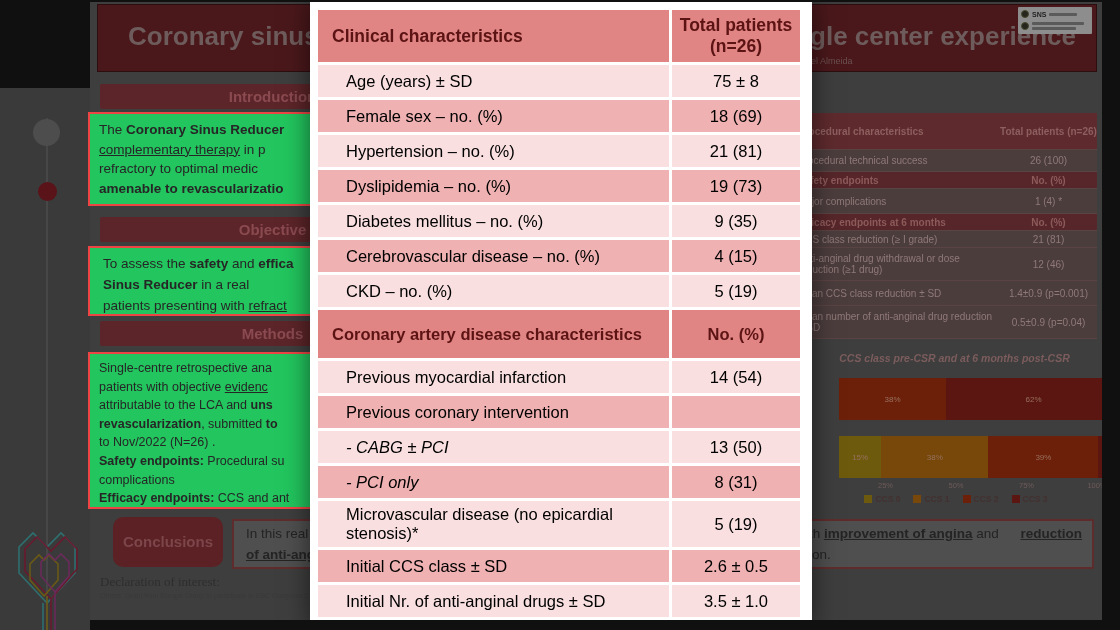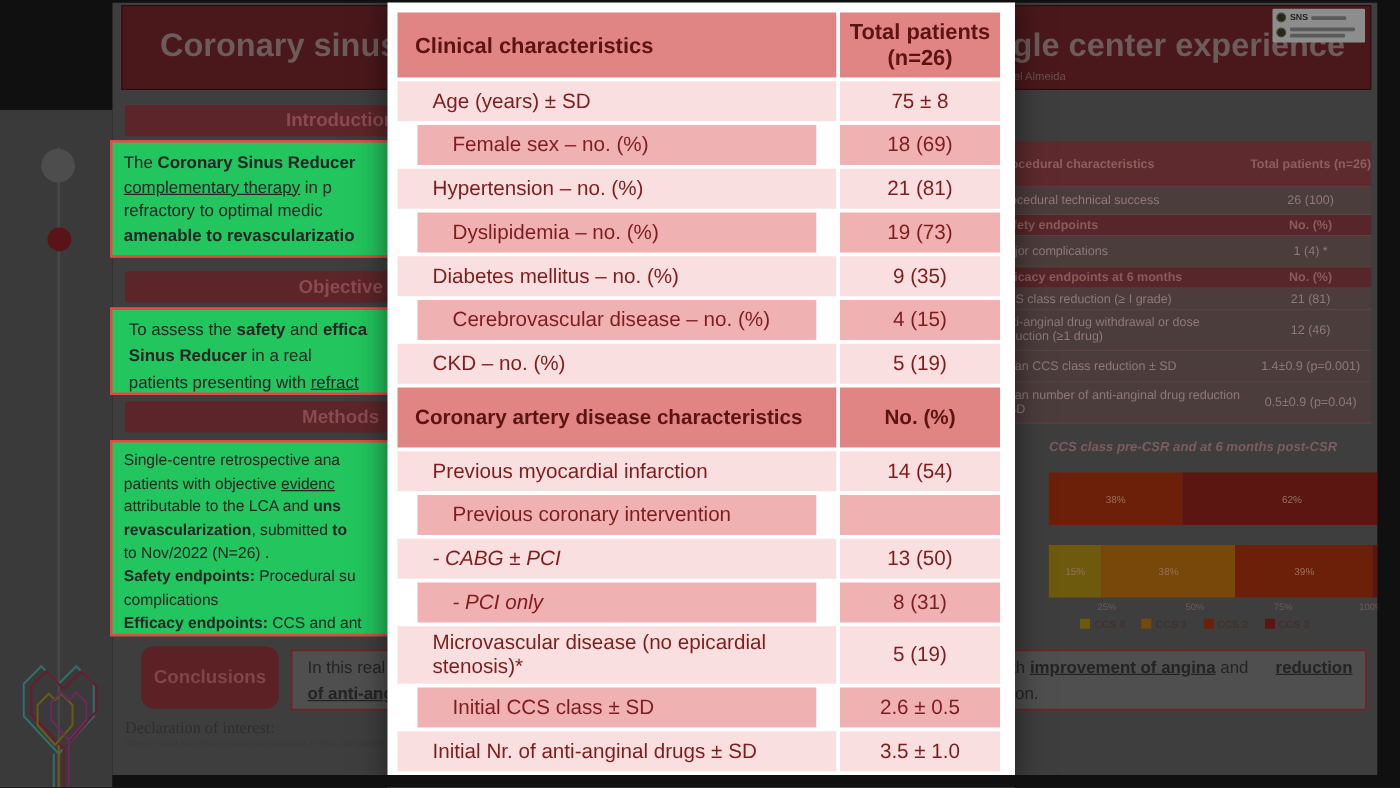--- a/index.html
+++ b/index.html
@@ -74,22 +74,22 @@
             box-shadow:0 0 24px rgba(0,0,0,0.55);}
   .bigtable{position:absolute;left:8px;top:10px;width:482px;display:flex;flex-direction:column;gap:3px;}
   .bt-row{display:flex;gap:3px;}
   .bt-label{flex:1;display:flex;align-items:center;box-sizing:border-box;padding-left:28px;padding-right:6px;}
   .bt-value{width:128px;flex:0 0 auto;display:flex;align-items:center;justify-content:center;text-align:center;}
   .t-header .bt-label,.t-header .bt-value{background:#e08484;color:#5c1313;font-weight:bold;font-size:17.5px;}
   .t-header{height:52px;} .t-header .bt-label{padding-left:14px;}
   .t-section .bt-label,.t-section .bt-value{background:#e08484;color:#5c1313;font-weight:bold;font-size:16.5px;}
   .t-section{height:48px;} .t-section .bt-label{padding-left:14px;}
   .t-light .bt-label,.t-light .bt-value{background:#f9dfdf;}
-  .t-mid .bt-label,.t-mid .bt-value{background:#efb1b1;margin-left:16px;}
-  .t-light,.t-mid{height:32px;color:#7f1d1d;font-size:16.5px;}
+  .t-mid .bt-label,.t-mid .bt-value{background:#efb1b1;}
+  .t-light,.t-mid{height:32px;color:#000000;font-size:16.5px;}
   .t-tall{height:46px;}
   .bt-label.it{font-style:italic;}
 
   .black-top{left:0;top:0;width:1120px;height:2px;background:#101010;}
   .black-tl{left:0;top:0;width:90px;height:88px;background:#101010;}
   .black-right{left:1102px;top:0;width:18px;height:630px;background:#101010;}
   .black-bottom{left:90px;top:620px;width:1012px;height:10px;background:#101010;}
 </style>
 </head>
 <body>

